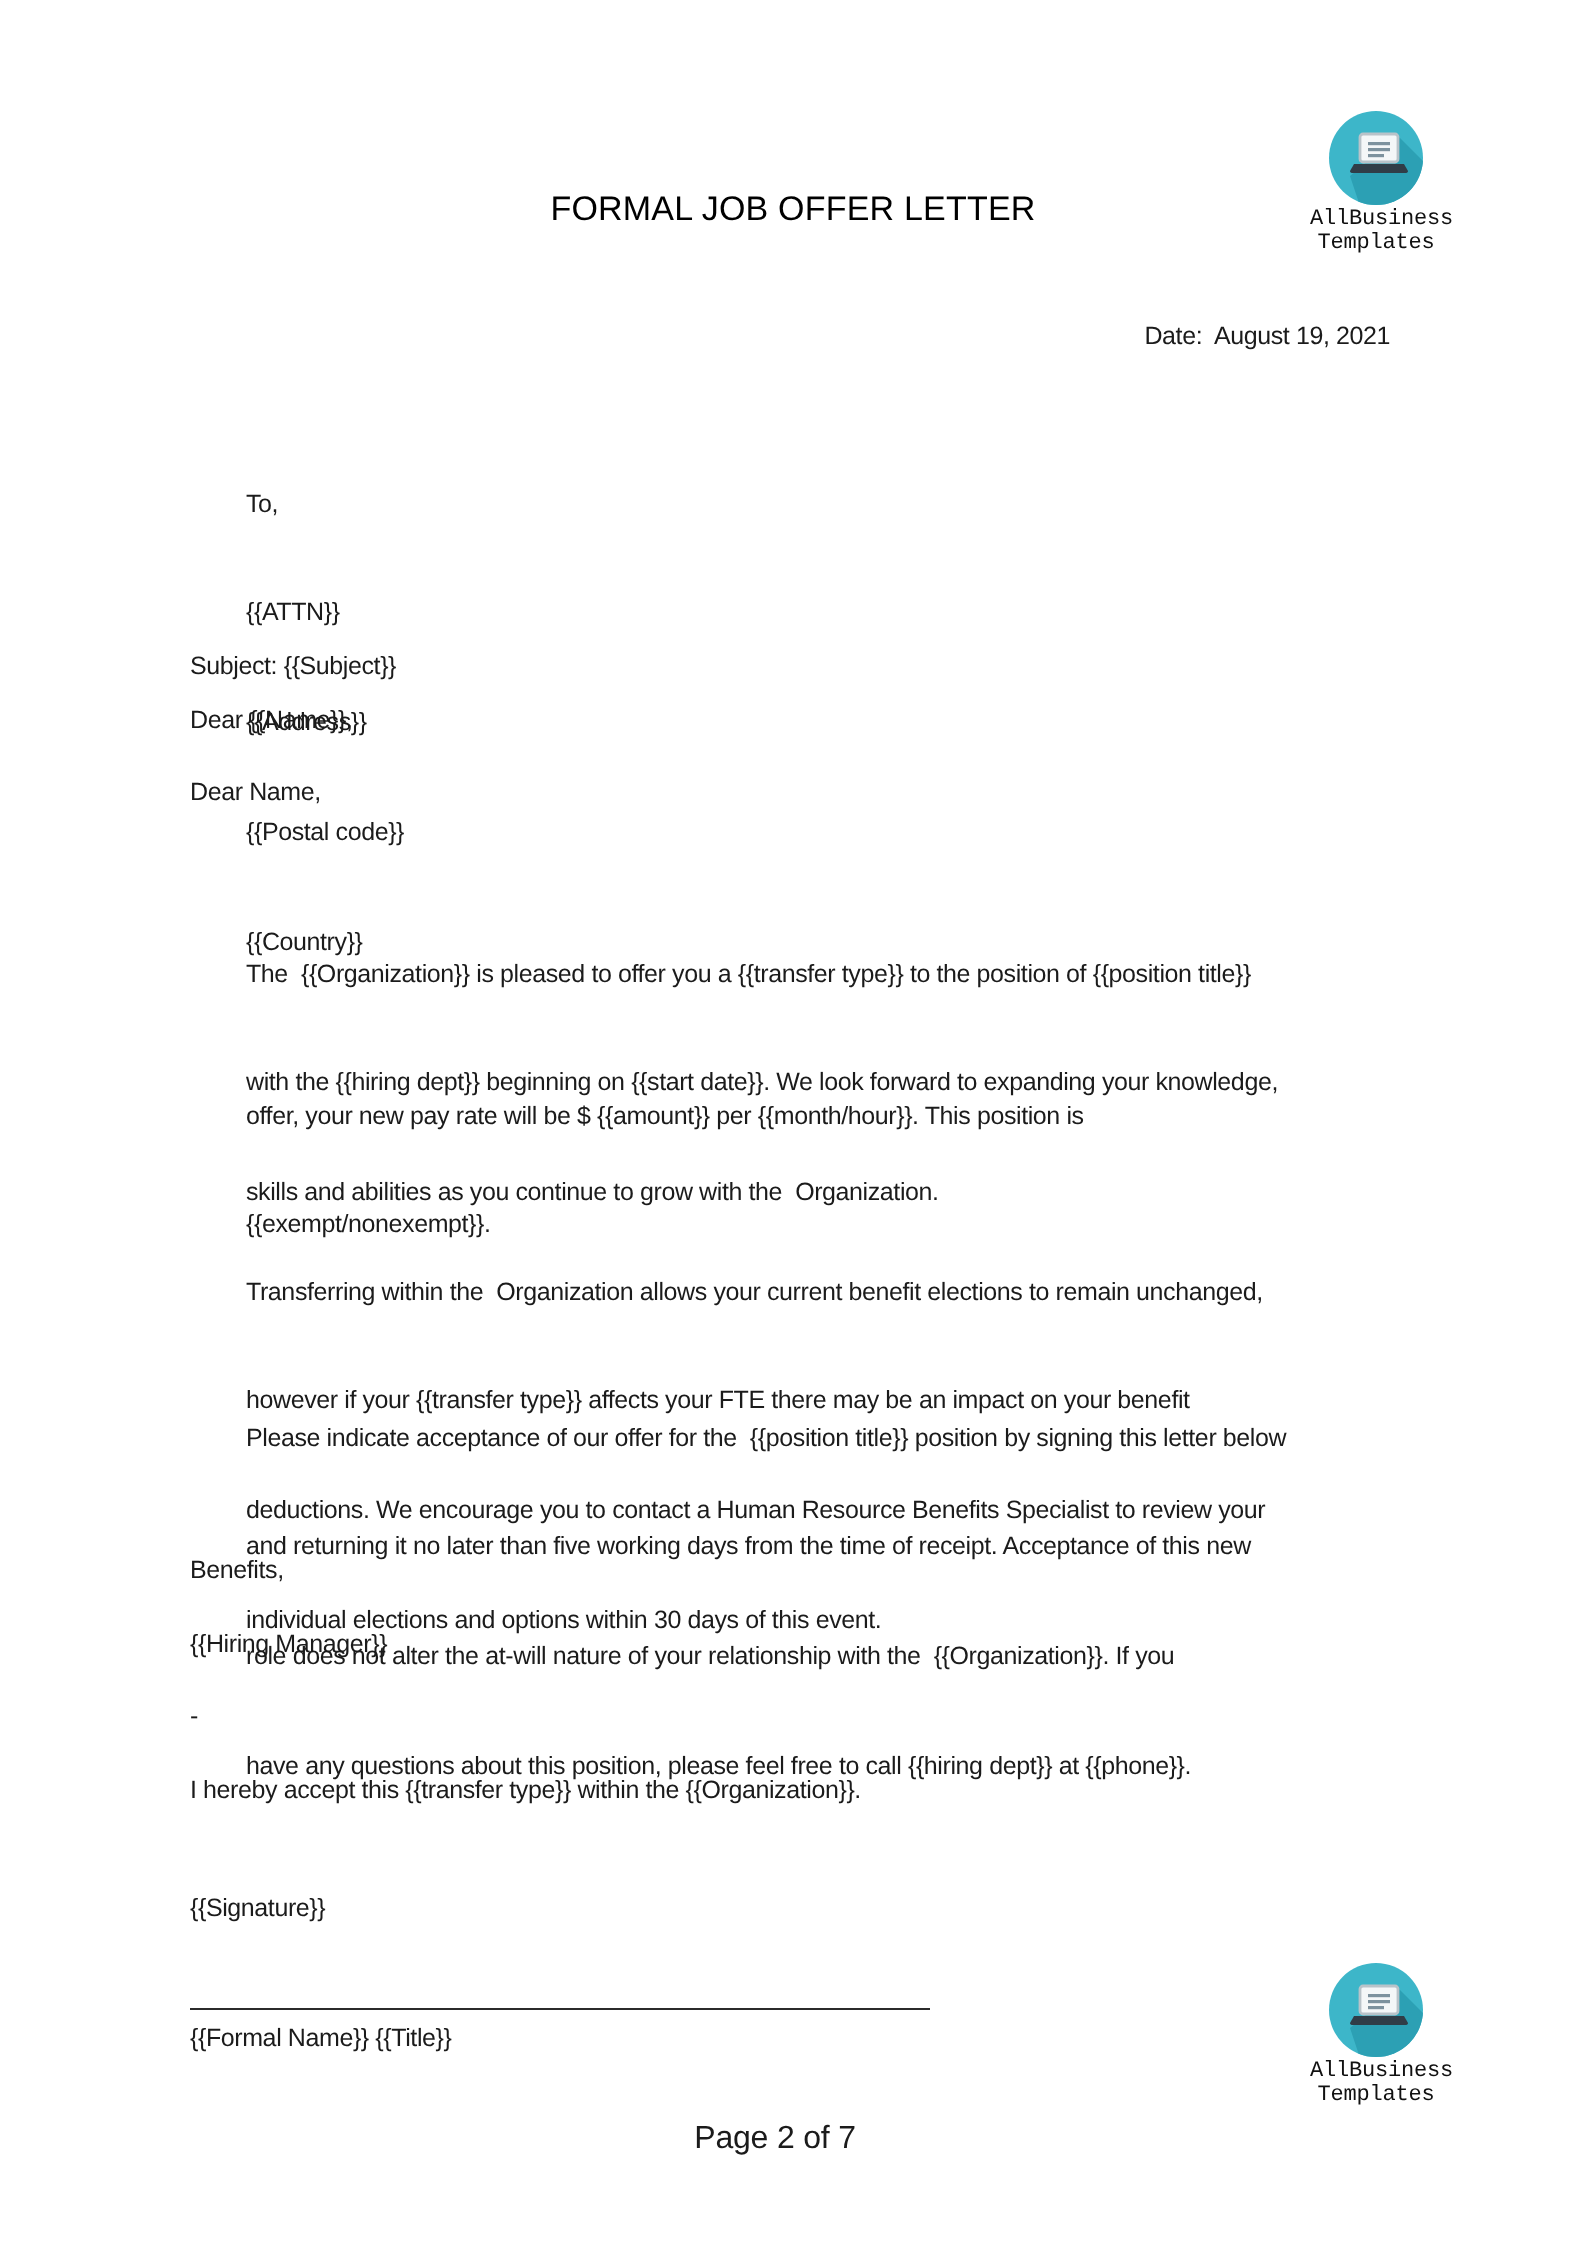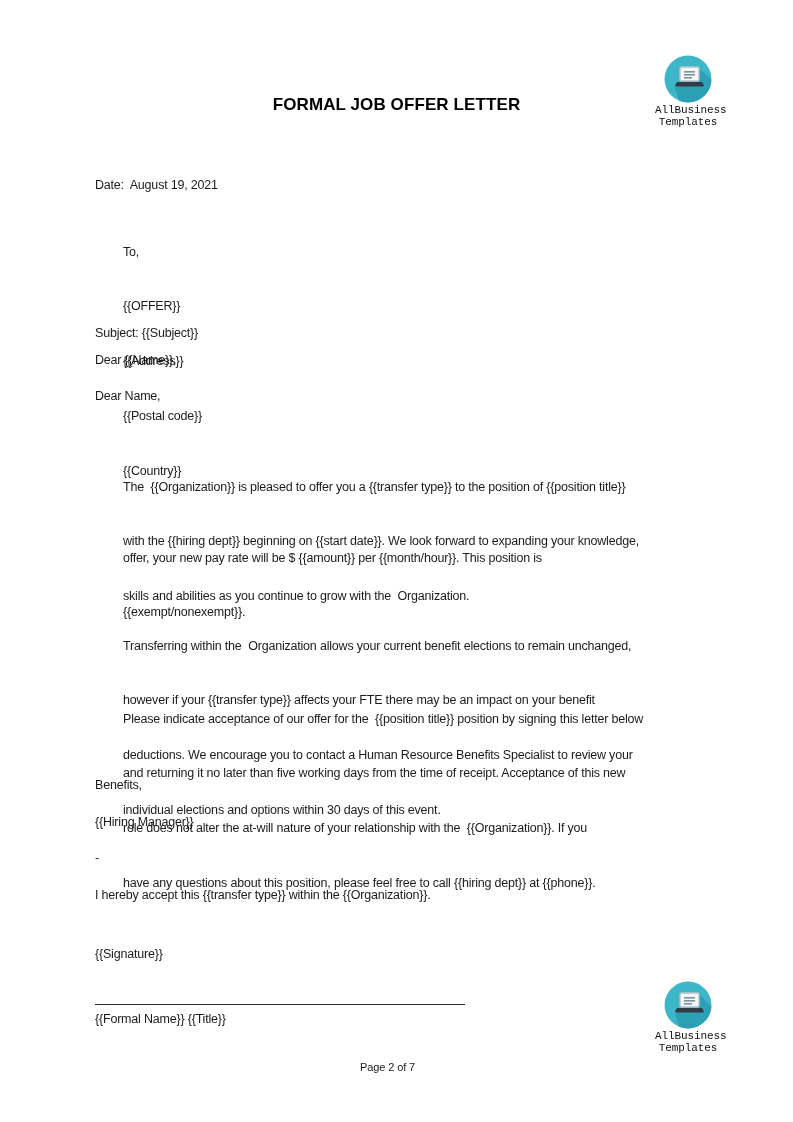--- a/index.html
+++ b/index.html
@@ -23,25 +23,25 @@
     white-space: pre-wrap;
   }
   .ln { white-space: pre-wrap; margin-left: 28px; }
   .title {
     position: absolute;
     top: 95px;
     left: 0;
     width: 793px;
     text-align: center;
     font-size: 17px;
-    font-weight: bold;
+    font-weight: normal;
     letter-spacing: 0.1px;
     color: #000000;
   }
-  .date        { top: 176px; }
+  .date        { top: 159px; text-align: right; }
   .recipient   { top: 206px; }
   .subject     { top: 324px; }
   .greeting1   { top: 351px; }
   .greeting2   { top: 387px; }
   .p1          { top: 441px; }
   .p2          { top: 512px; }
   .p3          { top: 600px; }
   .p4          { top: 673px; }
   .closing     { top: 776px; }
   .signer      { top: 813px; }
@@ -55,21 +55,21 @@
     width: 370px;
     border-top: 1px solid #2b2b2b;
   }
   .signee      { top: 1010px; }
   .footer {
     position: absolute;
     top: 1061px;
     left: 95px;
     width: 585px;
     text-align: center;
-    font-size: 11px;
+    font-size: 16px;
     letter-spacing: -0.1px;
     color: #1b1b1b;
   }
   .logo {
     position: absolute;
     left: 655px;
     width: 66px;
     text-align: center;
     font-family: Liberation Mono, monospace;
   }
@@ -110,21 +110,21 @@
       <div>Templates</div>
     </div>
   </div>
 
   <div class="title">FORMAL JOB OFFER LETTER</div>
 
   <div class="txt date">Date:  August 19, 2021</div>
 
   <div class="txt recipient">
     <div class="ln">To,</div>
-    <div class="ln">{{OFFER}}</div>
+    <div class="ln">{{ATTN}}</div>
     <div class="ln">{{Address}}</div>
     <div class="ln">{{Postal code}}</div>
     <div class="ln">{{Country}}</div>
   </div>
 
   <div class="txt subject">Subject: {{Subject}}</div>
 
   <div class="txt greeting1">Dear {{Name}},</div>
   <div class="txt greeting2">Dear Name,</div>
 

